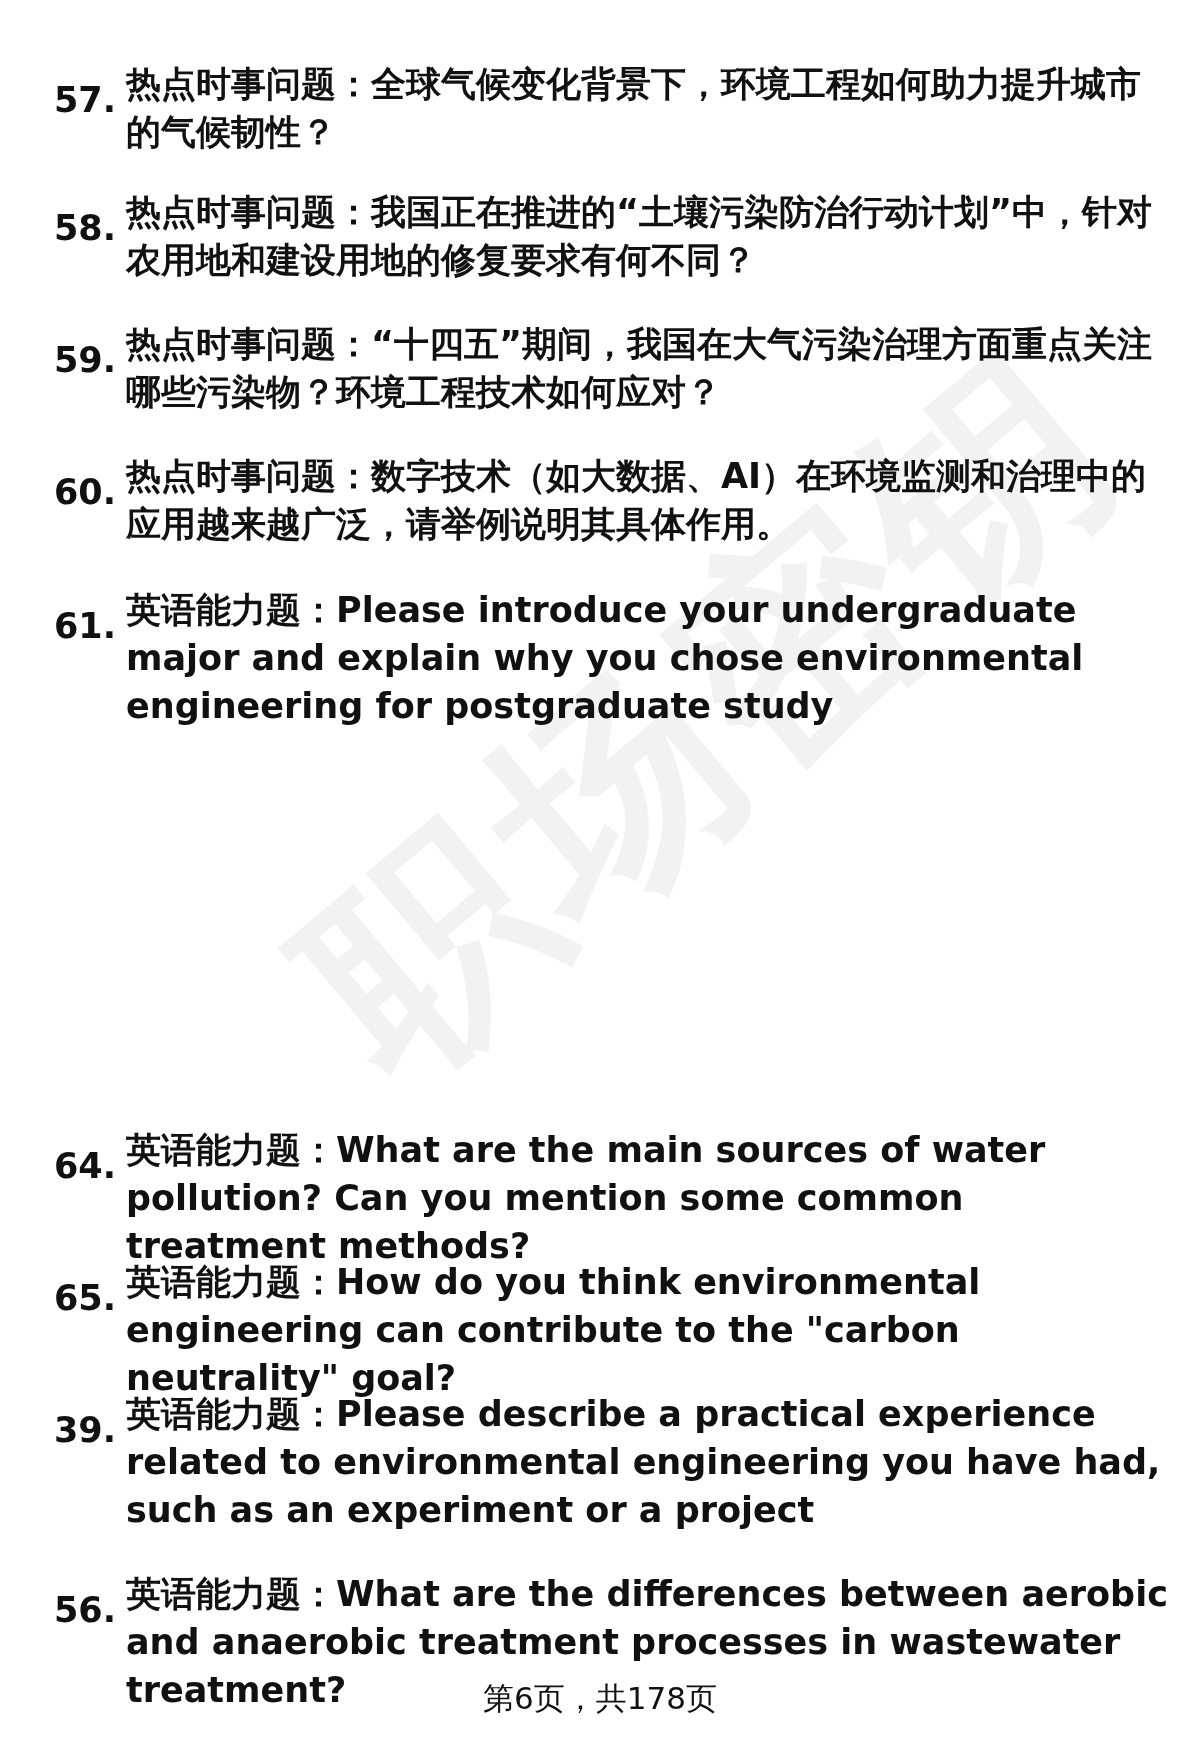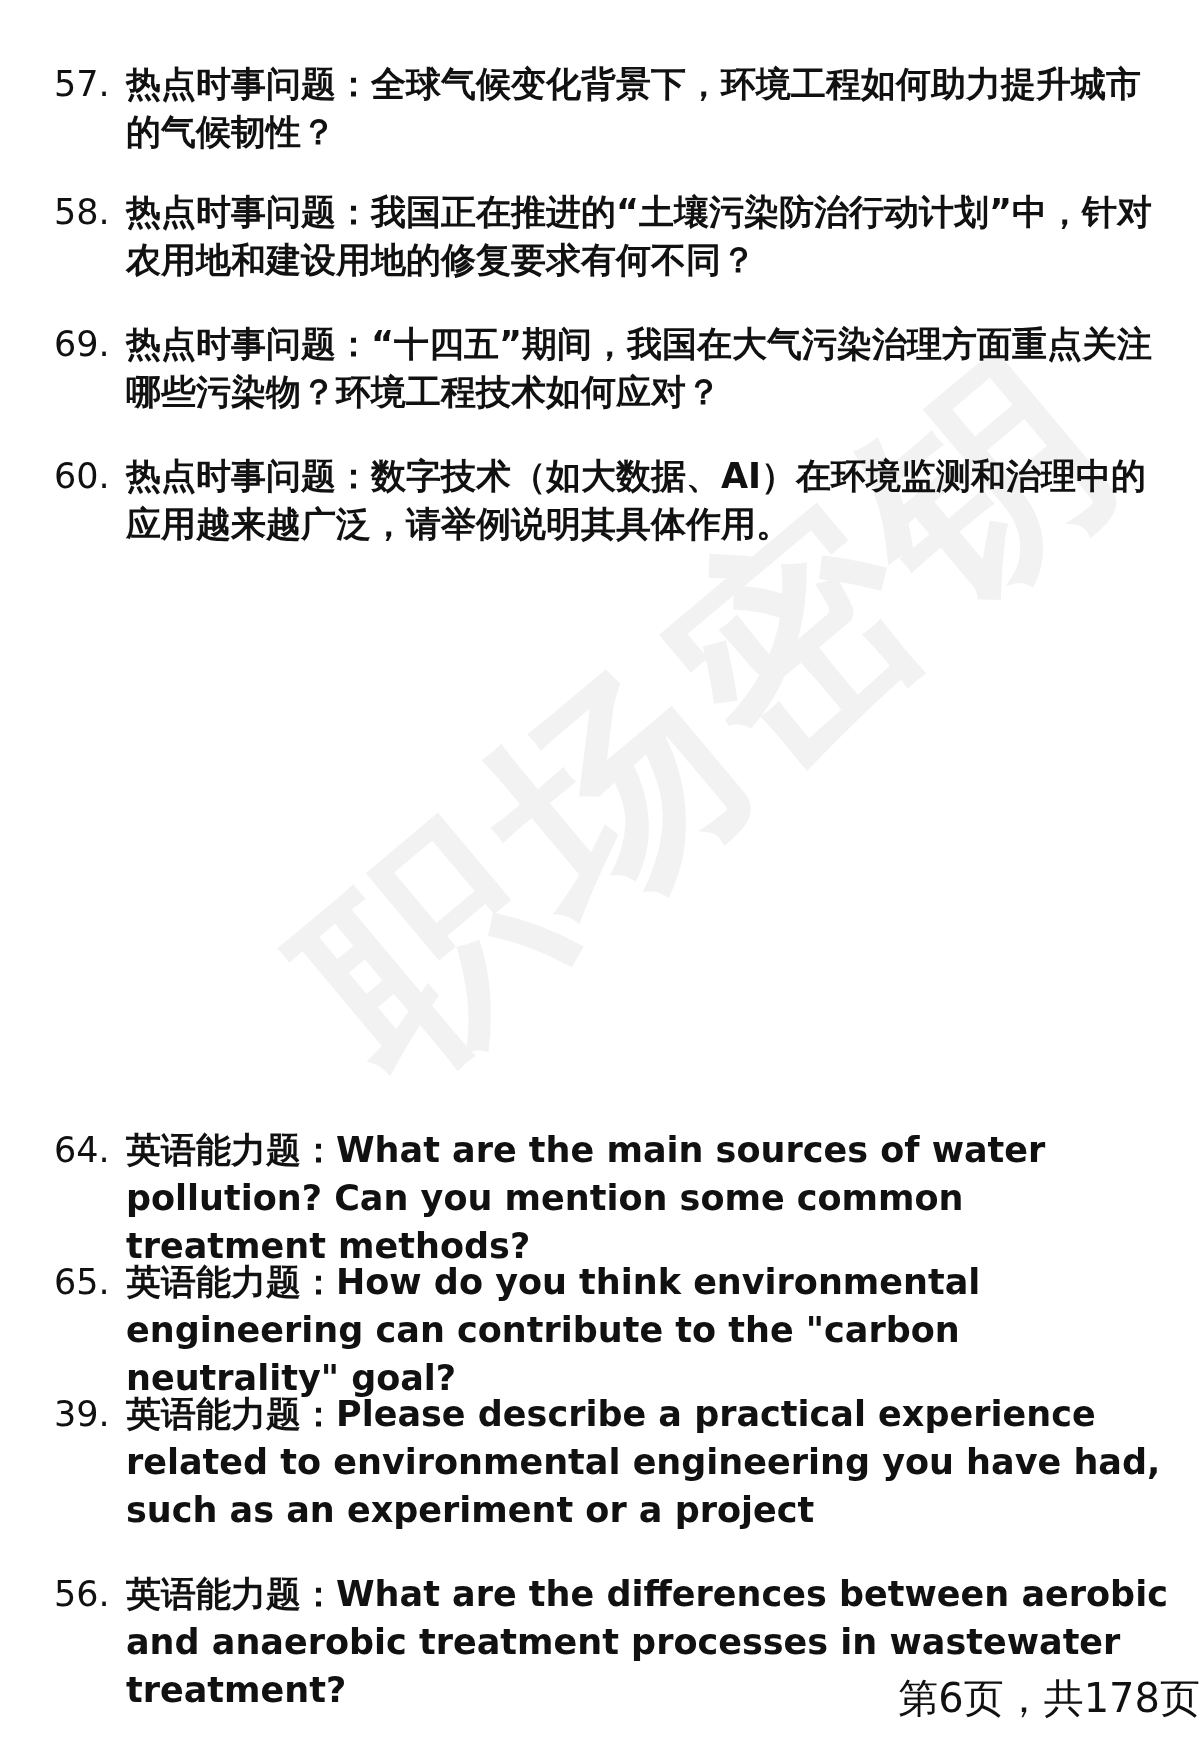--- a/index.html
+++ b/index.html
@@ -3,45 +3,49 @@
 <meta charset="utf-8">
 <style>
   html,body{margin:0;padding:0;background:#fff;}
   body{width:1200px;height:1755px;position:relative;overflow:hidden;
     font-family:"DejaVu Sans","Liberation Sans",sans-serif;color:#111;}
   .page{position:absolute;left:0;top:0;width:1200px;height:1755px;}
   .watermark{position:absolute;left:230px;top:560px;font-size:230px;font-weight:bold;
     color:rgba(0,0,0,0.05);transform:rotate(-40deg);letter-spacing:10px;white-space:nowrap;
     pointer-events:none;}
   .q{position:absolute;left:54px;width:1120px;font-size:35px;line-height:48px;}
-  .q .num{position:absolute;left:0;top:0;width:70px;}
+  .q .num{position:absolute;left:0;top:16px;width:70px;font-weight:bold;}
   .q .txt{display:block;margin-left:72px;font-weight:bold;}
-  .footer{position:absolute;left:0;width:1200px;top:1676px;text-align:right;font-size:40px;line-height:44px;}
+  .footer{position:absolute;left:0;width:1200px;top:1676px;text-align:center;font-size:31px;line-height:44px;}
 </style>
 </head>
 <body>
 
 <div class="page">
   <div class="watermark">职场密钥</div>
 
   <div class="q" style="top:60px">
     <span class="num">57.</span>
     <span class="txt">热点时事问题：全球气候变化背景下，环境工程如何助力提升城市的气候韧性？</span>
   </div>
   <div class="q" style="top:188px">
     <span class="num">58.</span>
     <span class="txt">热点时事问题：我国正在推进的“土壤污染防治行动计划”中，针对农用地和建设用地的修复要求有何不同？</span>
   </div>
   <div class="q" style="top:320px">
-    <span class="num">69.</span>
+    <span class="num">59.</span>
     <span class="txt">热点时事问题：“十四五”期间，我国在大气污染治理方面重点关注哪些污染物？环境工程技术如何应对？</span>
   </div>
   <div class="q" style="top:452px">
     <span class="num">60.</span>
     <span class="txt">热点时事问题：数字技术（如大数据、AI）在环境监测和治理中的应用越来越广泛，请举例说明其具体作用。</span>
+  </div>
+  <div class="q" style="top:586px">
+    <span class="num">61.</span>
+    <span class="txt">英语能力题：Please introduce your undergraduate major and explain why you chose environmental engineering for postgraduate study</span>
   </div>
   <div class="q" style="top:1126px">
     <span class="num">64.</span>
     <span class="txt">英语能力题：What are the main sources of water pollution? Can you mention some common treatment methods?</span>
   </div>
   <div class="q" style="top:1258px">
     <span class="num">65.</span>
     <span class="txt">英语能力题：How do you think environmental engineering can contribute to the "carbon neutrality" goal?</span>
   </div>
   <div class="q" style="top:1390px">

